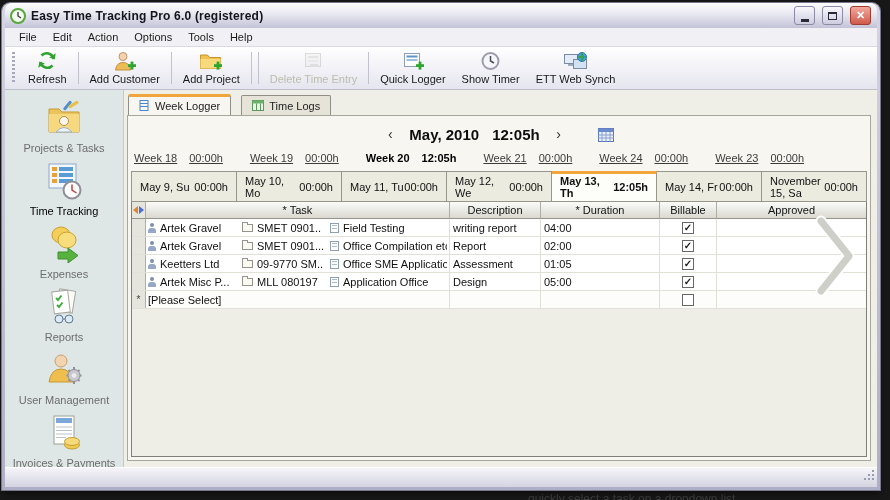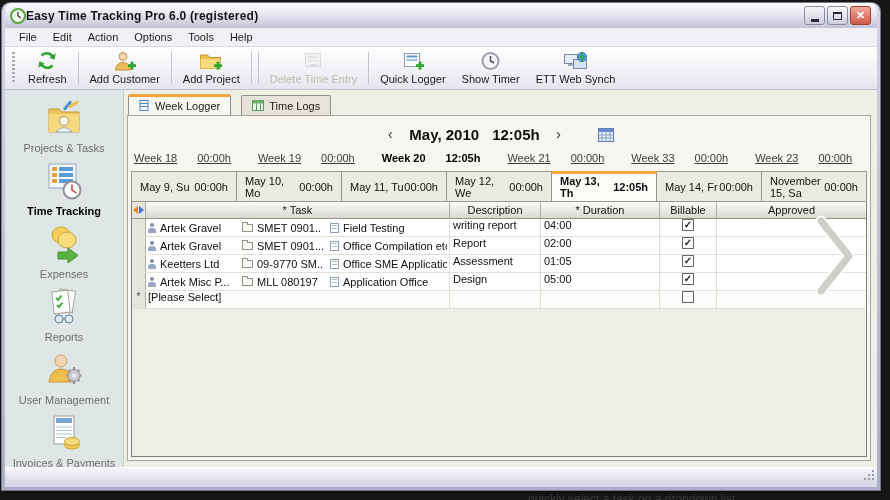--- a/index.html
+++ b/index.html
@@ -3,21 +3,21 @@
 <meta charset="utf-8">
 <style>
   * { margin:0; padding:0; box-sizing:border-box; }
   html,body { width:890px; height:500px; overflow:hidden; background:#181818; font-family:"Liberation Sans", sans-serif; }
   .bg-caption { position:absolute; left:528px; top:492px; font-size:12px; color:#3f3f3f; white-space:nowrap; }
 
   .window { position:absolute; left:2px; top:3px; width:878px; height:487px; border-radius:8px 8px 0 0;
             background:linear-gradient(#d4d4e4,#aeaec6); padding:0 3px 3px; box-shadow:0 0 0 1px #77778e, 0 3px 8px rgba(0,0,0,.55); }
 
   
-  .titlebar { height:25px; display:flex; align-items:center; padding:0 6px 0 5px; border-radius:7px 7px 0 0;
+  .titlebar { height:25px; display:flex; align-items:center; gap:5px; padding:0 6px 0 5px; border-radius:7px 7px 0 0;
               background:linear-gradient(180deg,#fdfdfe 0%,#e7e7f0 45%,#c3c3d8 100%); }
   .title-text { flex:1; font-size:12px; font-weight:bold; color:#14141c; letter-spacing:.2px; }
   .win-btn { width:21px; height:19px; border-radius:3px; display:flex; align-items:center; justify-content:center;
              background:linear-gradient(#f8f8fc,#cdcde0); border:1px solid #8b8ba6; margin-left:2px; }
   .win-btn.close { background:linear-gradient(#f2a99e,#d05a4a); border-color:#a03c30; color:#fff; font-size:11px; font-weight:bold; line-height:1; }
   .glyph-min { width:8px; height:3px; background:#2a2a3a; margin-top:9px; }
   .glyph-max { width:9px; height:8px; border:1px solid #2a2a3a; border-top-width:2px; }
 
   
   .menubar { height:19px; background:#f1f1f5; border-bottom:1px solid #dadae2; display:flex; align-items:center; padding-left:6px; }
@@ -31,53 +31,53 @@
   .tb-btn.disabled .tb-icon { opacity:.4; filter:grayscale(1); }
   .tb-icon { height:21px; display:flex; align-items:flex-end; }
   .tb-sep { width:1px; height:32px; background:#c2c2cf; margin:0 3px; }
 
   
   .window-body { height:calc(100% - 25px); display:flex; flex-direction:column; background:#eceae2; }
   .main { flex:1; display:flex; min-height:0; }
   .sidebar { width:119px; background:#dfe7e6; border-right:1px solid #c2cbca; display:flex; flex-direction:column; align-items:center; padding-top:9px; }
   .side-item { display:flex; flex-direction:column; align-items:center; margin-bottom:8px; }
   .side-label { font-size:11px; color:#6c6c6c; margin-top:1px; }
-  .side-item.active .side-label { font-weight:bold; color:#000; }
+  .side-item.active .side-label { font-weight:normal; color:#000; }
 
   .content { flex:1; position:relative; background:#efeee7; padding:4px 6px 6px 3px; display:flex; flex-direction:column; min-width:0; }
   .tabs { display:flex; height:21px; margin-left:1px; }
   .tab { display:flex; align-items:center; gap:5px; padding:0 10px; font-size:11px; color:#222; background:#e6e4d8;
          border:1px solid #8f8f87; border-bottom:none; border-radius:2px 2px 0 0; margin-right:10px; position:relative; top:1px; }
   .tab.active { background:#f7f6f0; border-top:3px solid #f0a63c; top:0; z-index:3; }
 
   .panel { flex:1; border:1px solid #a7a69b; background:#f7f6f0; display:flex; flex-direction:column; min-height:0; padding:3px 3px 3px 3px; position:relative; }
 
   .month-nav { height:30px; display:flex; align-items:center; justify-content:center; gap:13px; }
   .mn-arrow { font-size:14px; color:#333; width:12px; text-align:center; }
   .mn-label, .mn-time { font-size:15px; font-weight:bold; color:#0e0e0e; }
   .mn-cal { margin-left:20px; display:flex; }
 
   .week-links { display:flex; gap:27px; padding:3px 0 7px 3px; }
-  .week-link { display:flex; gap:20px; font-size:11px; color:#3c3c3c; text-decoration:underline; cursor:pointer; }
+  .week-link { display:flex; gap:12px; font-size:11px; color:#3c3c3c; text-decoration:underline; cursor:pointer; }
   .week-link.active { text-decoration:none; font-weight:bold; color:#000; }
 
   .day-tabs { display:flex; }
   .day-tab { flex:1; display:flex; justify-content:space-between; align-items:center; padding:3px 8px 2px; font-size:11px; color:#101010;
              background:#ecebdf; border:1px solid #97968d; border-left:none; position:relative; }
   .day-tab:first-child { border-left:1px solid #97968d; }
   .day-tab.active { background:#fdfdfa; font-weight:bold; border-top:3px solid #f2a63c; padding-top:1px; z-index:2; }
 
   
   .grid { flex:1; border:1px solid #7f7f77; border-top:none; background:#efeee6; position:relative; overflow:hidden; }
   .ghead { display:flex; height:17px; }
   .gh { background:linear-gradient(#fbfbf9,#d9d9d1); border-right:1px solid #aeaea5; border-bottom:1px solid #94948a;
         font-size:11px; color:#111; display:flex; align-items:center; justify-content:center; }
   .grow { display:flex; height:18px; background:#fff; border-bottom:1px solid #e1e1d8; }
   .grow.newrow { background:#fdfdfb; }
-  .c { border-right:1px solid #e0e0d7; display:flex; font-size:11px; color:#101010; padding:0 3px; overflow:hidden; white-space:nowrap; }
+  .c { border-right:1px solid #e0e0d7; display:flex; align-items:center; font-size:11px; color:#101010; padding:0 3px; overflow:hidden; white-space:nowrap; }
   .ind { width:14px; min-width:14px; background:#e5e5de; border-right:1px solid #aeaea5; justify-content:center; padding:0; font-size:10px; color:#444; }
   .w-task { width:304px; min-width:304px; gap:0; padding:0 2px; }
   .w-desc { width:91px; min-width:91px; }
   .w-dur  { width:119px; min-width:119px; }
   .w-bill { width:57px; min-width:57px; justify-content:center; }
   .w-app  { flex:1; border-right:none; }
   .sub { display:flex; align-items:center; gap:4px; overflow:hidden; white-space:nowrap; }
   .sub.cust { width:94px; min-width:94px; }
   .sub.proj { width:88px; min-width:88px; }
   .sub.tn { flex:1; }
@@ -372,21 +372,21 @@
               </span>
             <span class="week-link active">
                 <span>Week 20</span>
                 <span>12:05h</span>
               </span>
             <span class="week-link">
                 <span>Week 21</span>
                 <span>00:00h</span>
               </span>
             <span class="week-link">
-                <span>Week 33</span>
+                <span>Week 24</span>
                 <span>00:00h</span>
               </span>
             <span class="week-link">
                 <span>Week 23</span>
                 <span>00:00h</span>
               </span>
           </div>
 
           <div class="day-tabs">
             <div class="day-tab">

